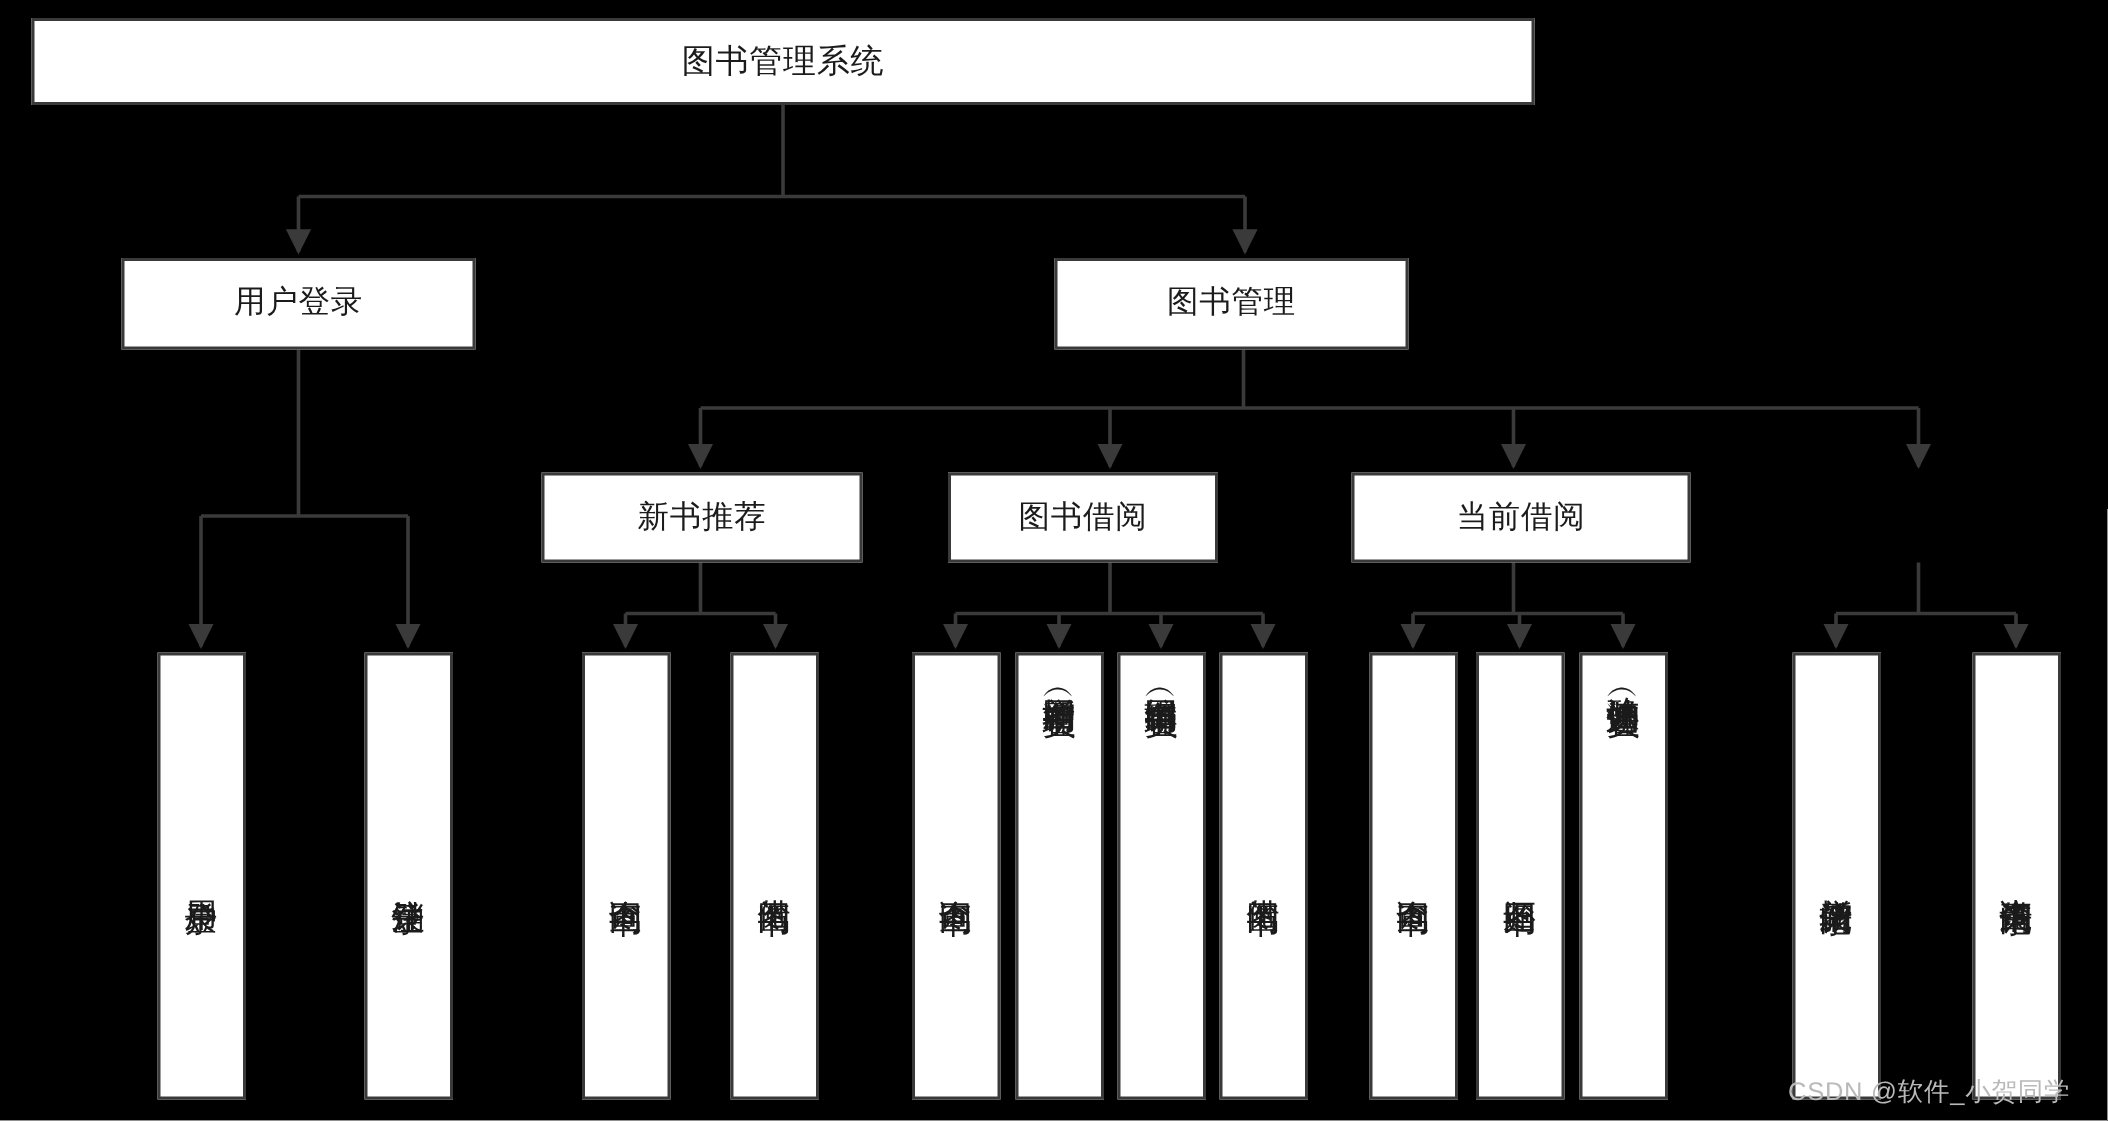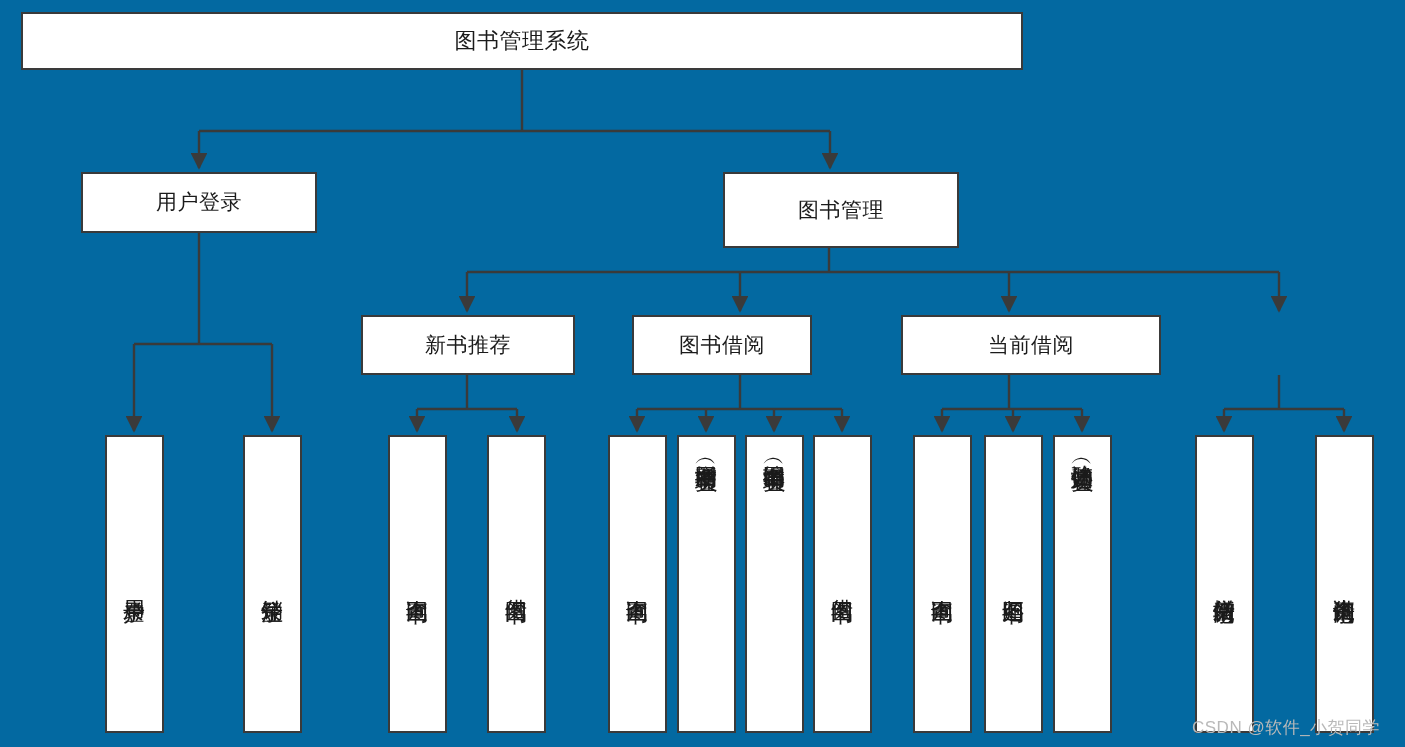--- a/index.html
+++ b/index.html
@@ -68,21 +68,21 @@
     position: absolute;
     font-size: 17px;
     color: #b9b9b9;
     white-space: nowrap;
     letter-spacing: 0.5px;
   }
 </style>
 </head>
 <body>
 
-<div id="canvas" style="background: #0369a1;">
+<div id="canvas" style="background: #000000;">
 
   <svg class="wires" viewBox="0 0 1405 747" xmlns="http://www.w3.org/2000/svg">
     <defs>
       <marker id="arrow" viewBox="0 0 10 10" refX="9" refY="5" markerWidth="7" markerHeight="7" orient="auto-start-reverse">
         <path d="M 0 0 L 10 5 L 0 10 z" fill="#3a3a3a"></path>
       </marker>
     </defs>
     <g stroke="#3a3a3a" stroke-width="2.4" fill="none">
 
       <path d="M 522 70 L 522 131"></path>
@@ -127,31 +127,31 @@
     </g>
   </svg>
 
   <div class="node horiz root" style="left: 21px; top: 12px; width: 1002px; height: 58px; border-color: rgb(58, 58, 58); background: rgb(255, 255, 255); color: rgb(27, 27, 27);">
     <span class="label">图书管理系统</span>
   </div>
 
   <div class="node horiz" style="left: 81px; top: 172px; width: 236px; height: 61px; border-color: rgb(58, 58, 58); background: rgb(255, 255, 255); color: rgb(27, 27, 27);">
     <span class="label">用户登录</span>
   </div>
-  <div class="node horiz" style="left: 723px; top: 172px; width: 236px; height: 76px; border-color: rgb(58, 58, 58); background: rgb(255, 255, 255); color: rgb(27, 27, 27);">
+  <div class="node horiz" style="left: 703px; top: 172px; width: 236px; height: 61px; border-color: rgb(58, 58, 58); background: rgb(255, 255, 255); color: rgb(27, 27, 27);">
     <span class="label">图书管理</span>
   </div>
 
   <div class="node horiz" style="left: 361px; top: 315px; width: 214px; height: 60px; border-color: rgb(58, 58, 58); background: rgb(255, 255, 255); color: rgb(27, 27, 27);">
     <span class="label">新书推荐</span>
   </div>
   <div class="node horiz" style="left: 632px; top: 315px; width: 180px; height: 60px; border-color: rgb(58, 58, 58); background: rgb(255, 255, 255); color: rgb(27, 27, 27);">
     <span class="label">图书借阅</span>
   </div>
-  <div class="node horiz" style="left: 901px; top: 315px; width: 260px; height: 60px; border-color: rgb(58, 58, 58); background: rgb(255, 255, 255); color: rgb(27, 27, 27);">
+  <div class="node horiz" style="left: 901px; top: 315px; width: 226px; height: 60px; border-color: rgb(58, 58, 58); background: rgb(255, 255, 255); color: rgb(27, 27, 27);">
     <span class="label">当前借阅</span>
   </div>
 
   <div class="node vert mid" style="left: 105px; top: 435px; width: 59px; height: 298px; border-color: rgb(58, 58, 58); background: rgb(255, 255, 255); color: rgb(27, 27, 27);">
     <span class="label">用户登录</span>
   </div>
   <div class="node vert mid" style="left: 243px; top: 435px; width: 59px; height: 298px; border-color: rgb(58, 58, 58); background: rgb(255, 255, 255); color: rgb(27, 27, 27);">
     <span class="label">注销登录</span>
   </div>
   <div class="node vert mid" style="left: 388px; top: 435px; width: 59px; height: 298px; border-color: rgb(58, 58, 58); background: rgb(255, 255, 255); color: rgb(27, 27, 27);">

